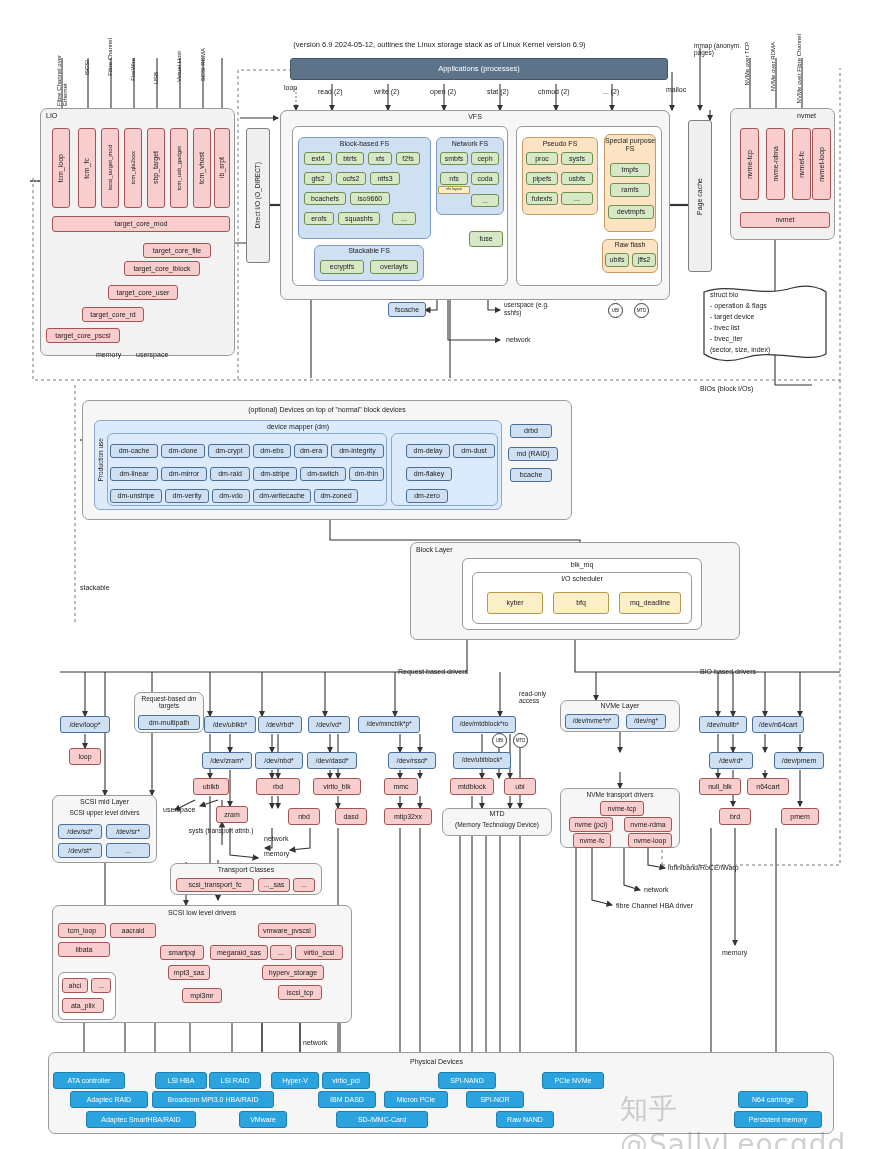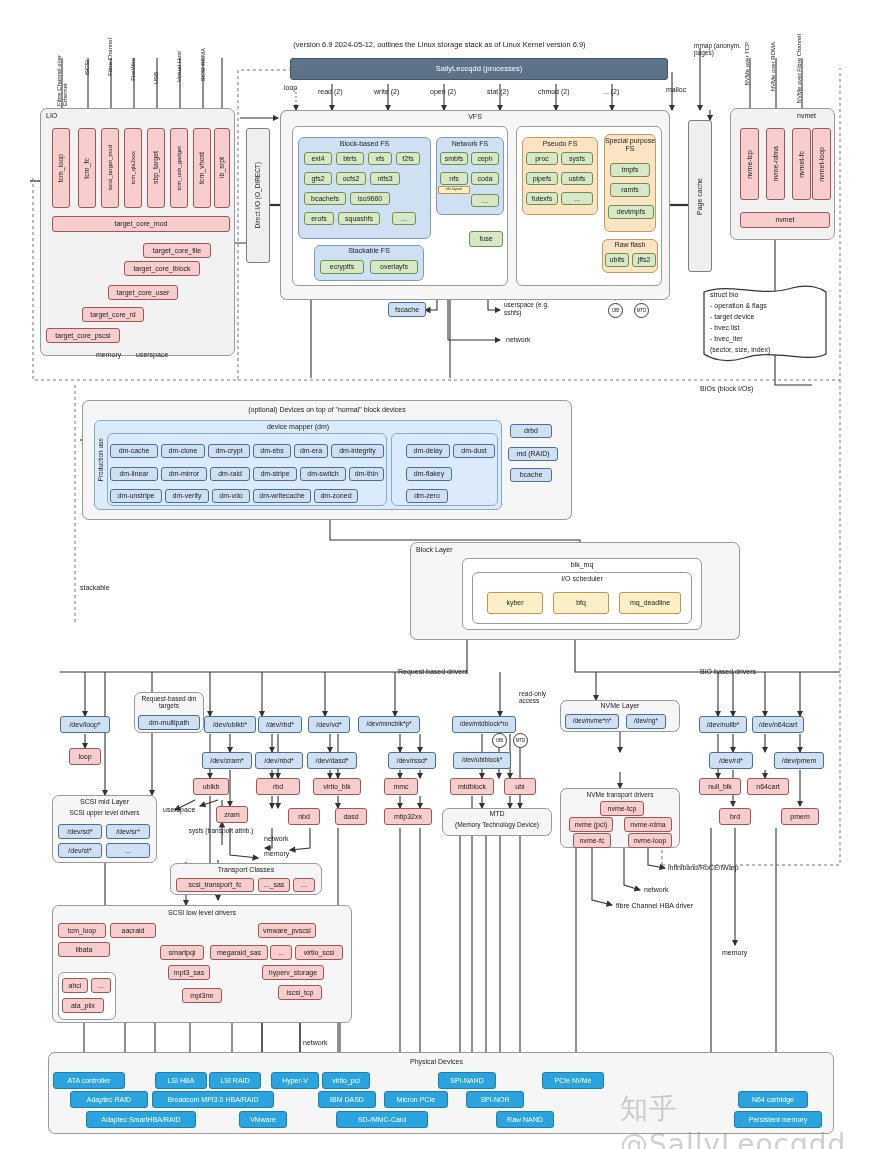--- a/index.html
+++ b/index.html
@@ -292,21 +292,21 @@
 
     <g stroke="#333" stroke-width="1.1" fill="none" marker-end="url(#ah)">
       <path d="M230,828 L230,855 L258,858"></path>
       <path d="M272,828 L272,848 L265,848"></path>
       <path d="M310,828 L310,848 L290,850"></path>
       <path d="M218,800 L200,806"></path>
     </g>
   </svg>
 
   <div class="box slate abs" style="left:290px; top:58px; width:378px; height:22px; font-size:7.5px;">
-    <span>SallyLeocqdd (processes)</span>
+    <span>Applications (processes)</span>
   </div>
 
   <div class="txt" style="left:318px; top:88px;">read (2)</div>
   <div class="txt" style="left:374px; top:88px;">write (2)</div>
   <div class="txt" style="left:430px; top:88px;">open (2)</div>
   <div class="txt" style="left:487px; top:88px;">stat (2)</div>
   <div class="txt" style="left:538px; top:88px;">chmod (2)</div>
   <div class="txt" style="left:603px; top:88px;">... (2)</div>
   <div class="txt" style="left:284px; top:84px;">loop</div>
   <div class="txt" style="left:694px; top:42px; font-size:6.5px; white-space:normal; width:58px; line-height:1.15;"><span>mmap (anonym. pages)</span></div>

